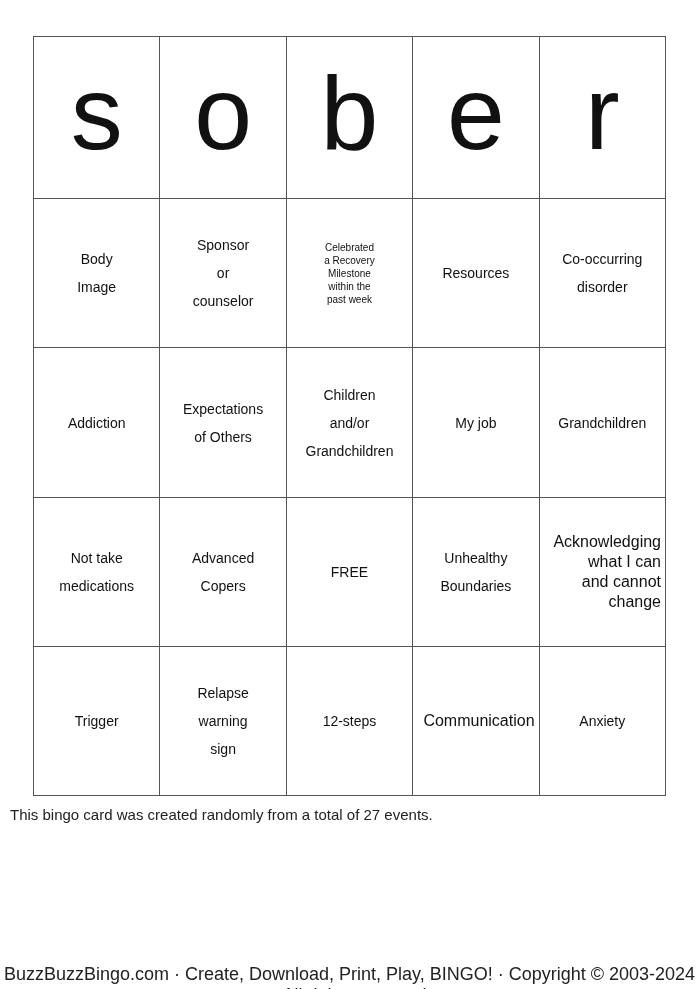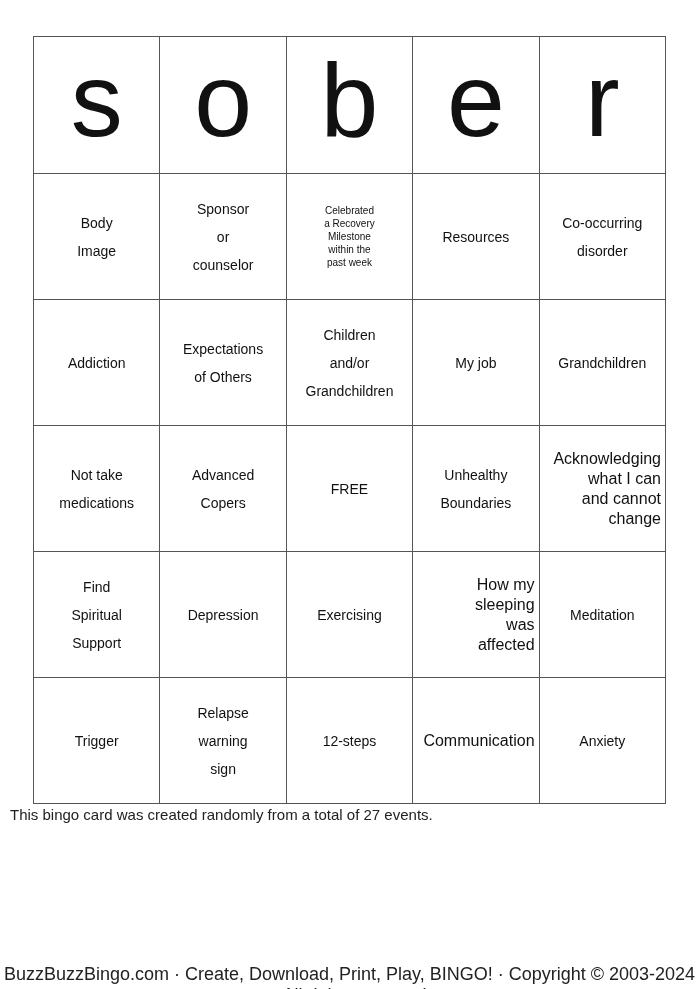--- a/index.html
+++ b/index.html
@@ -45,27 +45,20 @@
     <td>Grandchildren</td>
   </tr>
   <tr>
     <td>Not take<br>medications</td>
     <td>Advanced<br>Copers</td>
     <td>FREE</td>
     <td>Unhealthy<br>Boundaries</td>
     <td class="med">Acknowledging<br>what I can<br>and cannot<br>change</td>
   </tr>
   <tr>
-    <td>Find<br>Spiritual<br>Support</td>
-    <td>Depression</td>
-    <td>Exercising</td>
-    <td class="med">How my<br>sleeping<br>was<br>affected</td>
-    <td>Meditation</td>
-  </tr>
-  <tr>
     <td>Trigger</td>
     <td>Relapse<br>warning<br>sign</td>
     <td>12-steps</td>
     <td class="med">Communication</td>
     <td>Anxiety</td>
   </tr>
 </tbody>
   </table>
 
 <div class="note">This bingo card was created randomly from a total of 27 events.</div>

